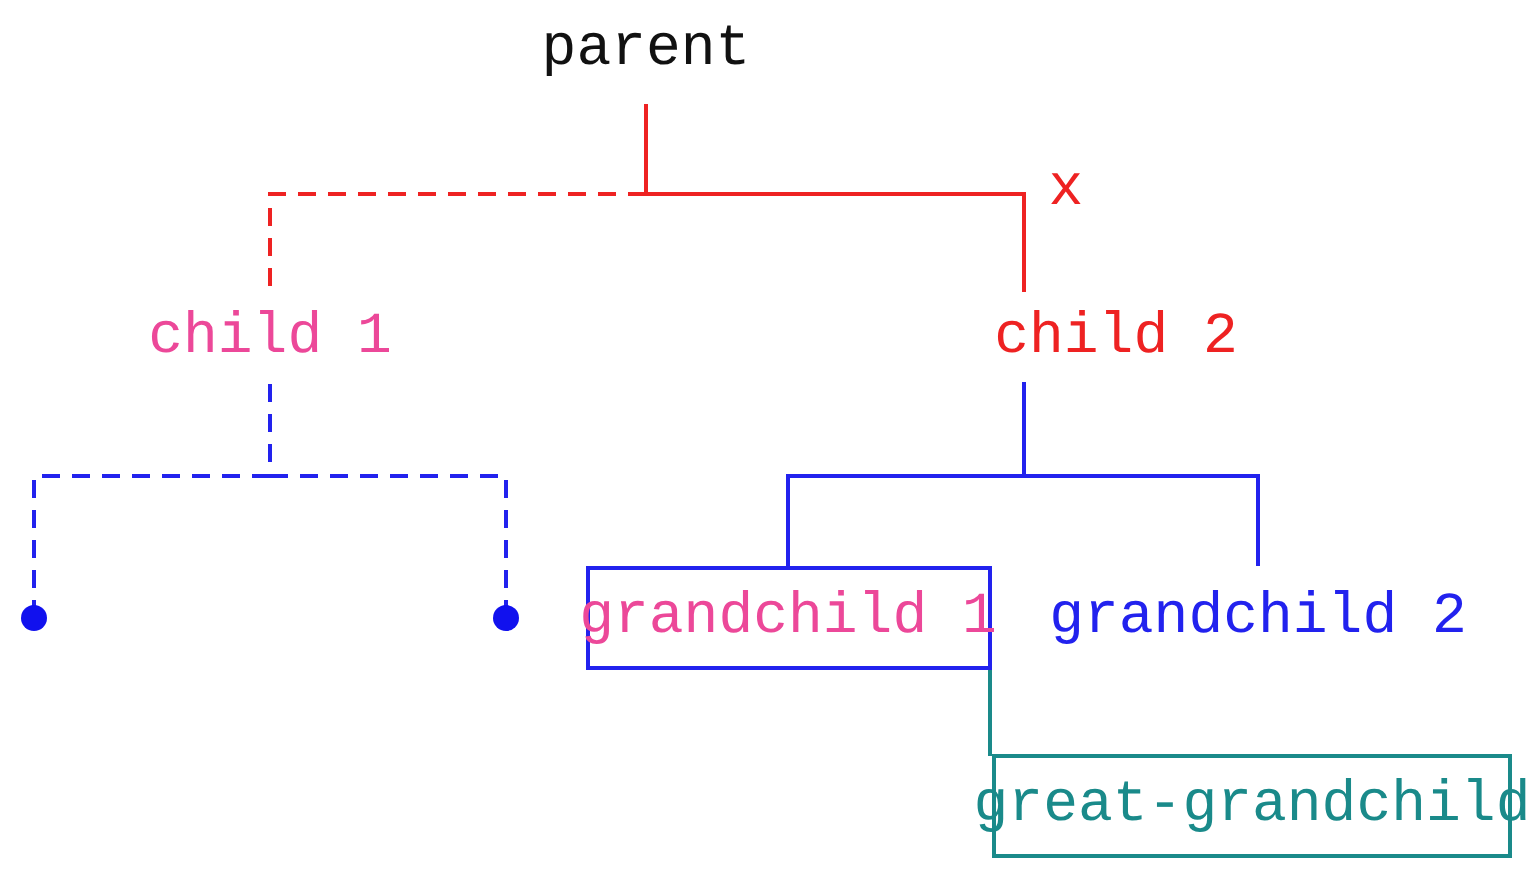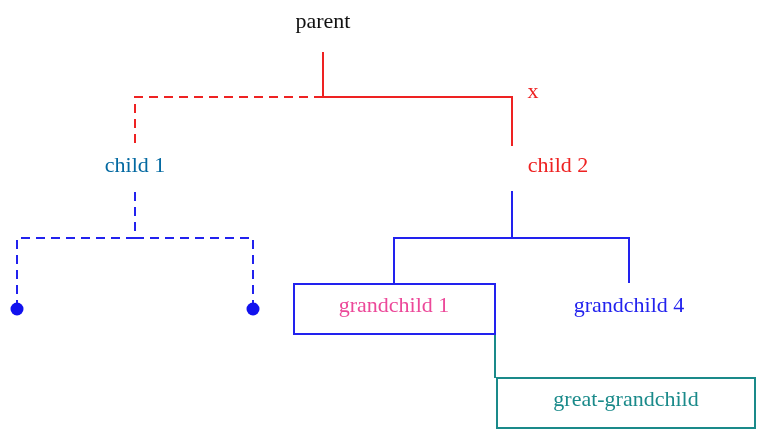--- a/index.html
+++ b/index.html
@@ -1,18 +1,18 @@
 <!DOCTYPE html>
 <html><head>
 <meta charset="utf-8">
 <style>
   html, body { margin:0; padding:0; background:#ffffff; }
   body { width:768px; height:440px; position:relative; overflow:hidden; font-family:"DejaVu Serif","Liberation Serif",serif; }
   svg { position:absolute; left:0; top:0; }
-  .lbl { position:absolute; font-family:Liberation Serif, serif; font-size:22px; line-height:1; white-space:nowrap; transform:translateX(-50%); }
+  .lbl { position:absolute; font-family:Liberation Mono, monospace; font-size:29px; line-height:1; white-space:nowrap; transform:translateX(-50%); }
   .box { position:absolute; box-sizing:border-box; border-width:2px; border-style:solid; }
 </style>
 </head>
 <body>
 
 <svg width="768" height="440">
 
   <line x1="323" y1="52" x2="323" y2="97" stroke="#ee2222" stroke-width="2"></line>
 
   <polyline points="323,97 512,97 512,146" fill="none" stroke="#ee2222" stroke-width="2"></polyline>
@@ -28,23 +28,23 @@
   <line x1="512" y1="191" x2="512" y2="238" stroke="#2222ee" stroke-width="2"></line>
   <polyline points="394,283 394,238 629,238 629,283" fill="none" stroke="#2222ee" stroke-width="2"></polyline>
 
   <polyline points="495,334 495,378" fill="none" stroke="#1a8a8a" stroke-width="2"></polyline>
 </svg>
 
 <div class="lbl" style="left:323px; top:10px; color:#111111;">parent</div>
 
 <div class="lbl" style="left:533px; top:80px; color:#ee2222;">x</div>
 
-<div class="lbl" style="left:135px; top:154px; color:#0369a1;">child 1</div>
+<div class="lbl" style="left:135px; top:154px; color:#ec4899;">child 1</div>
 
 <div class="lbl" style="left:512px; top:154px; color:#ee2222;margin-left:46px;">child 2</div>
 
 <div class="box" style="left:293px; top:283px; width:203px; height:52px; border-color:#2222ee;"></div>
 <div class="lbl" style="left:394px; top:294px; color:#ec4899;">grandchild 1</div>
 
-<div class="lbl" style="left:629px; top:294px; color:#2222ee;">grandchild 4</div>
+<div class="lbl" style="left:629px; top:294px; color:#2222ee;">grandchild 2</div>
 
 <div class="box" style="left:496px; top:377px; width:260px; height:52px; border-color:#1a8a8a;"></div>
 <div class="lbl" style="left:626px; top:388px; color:#1a8a8a;">great-grandchild</div>
 
 </body></html>

